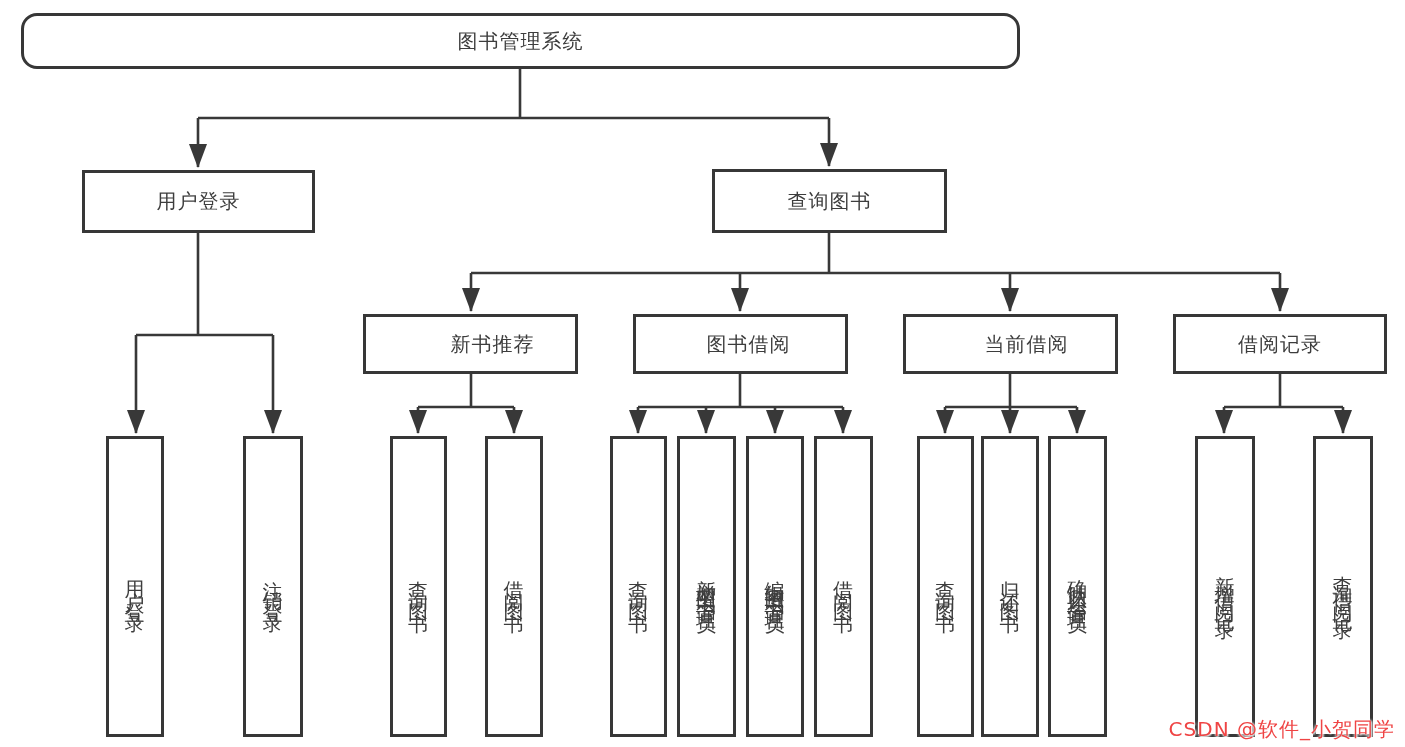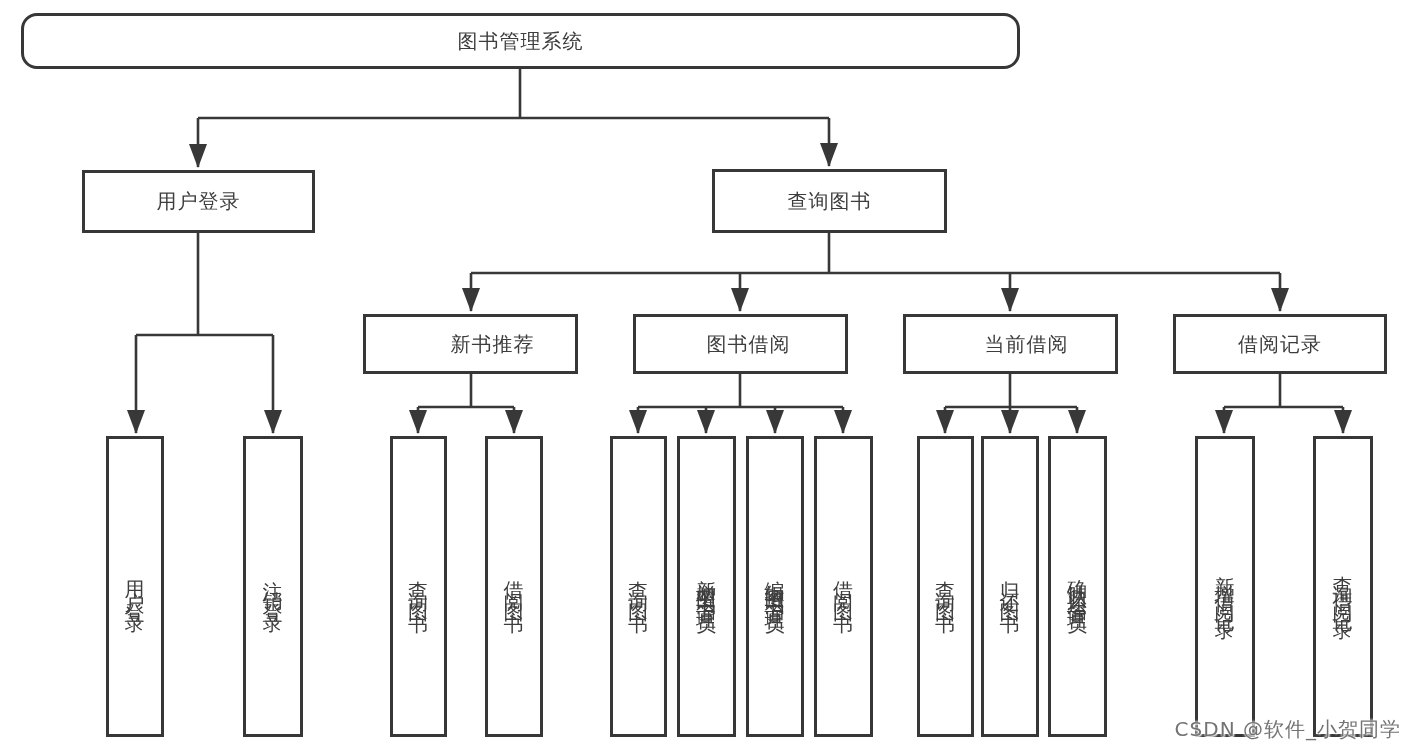--- a/index.html
+++ b/index.html
@@ -12,22 +12,22 @@
     position:absolute; box-sizing:border-box; background:#ffffff;
     border:3px solid #373737; color:#3d3d3d; font-size:20px;
     display:flex; align-items:center; justify-content:center;
     z-index:2; letter-spacing:1px; white-space:nowrap;
   }
   .vnode span {
     writing-mode:vertical-rl; text-orientation:mixed;
     display:block; line-height:1;
   }
   .watermark {
-    position:absolute; right:4px; bottom:4px; z-index:3;
-    color:#737373; font-size:20px; letter-spacing:1px;
+    position:absolute; right:10px; bottom:4px; z-index:3;
+    color:#ef4444; font-size:20px; letter-spacing:1px;
     text-shadow:0 0 3px #ffffff, 0 0 3px #ffffff, 1px 1px 2px #ffffff;
   }
 </style>
 </head>
 <body>
 
 <div class="stage">
 
   <svg class="wires" viewBox="0 0 1405 747" xmlns="http://www.w3.org/2000/svg">
     <defs>

